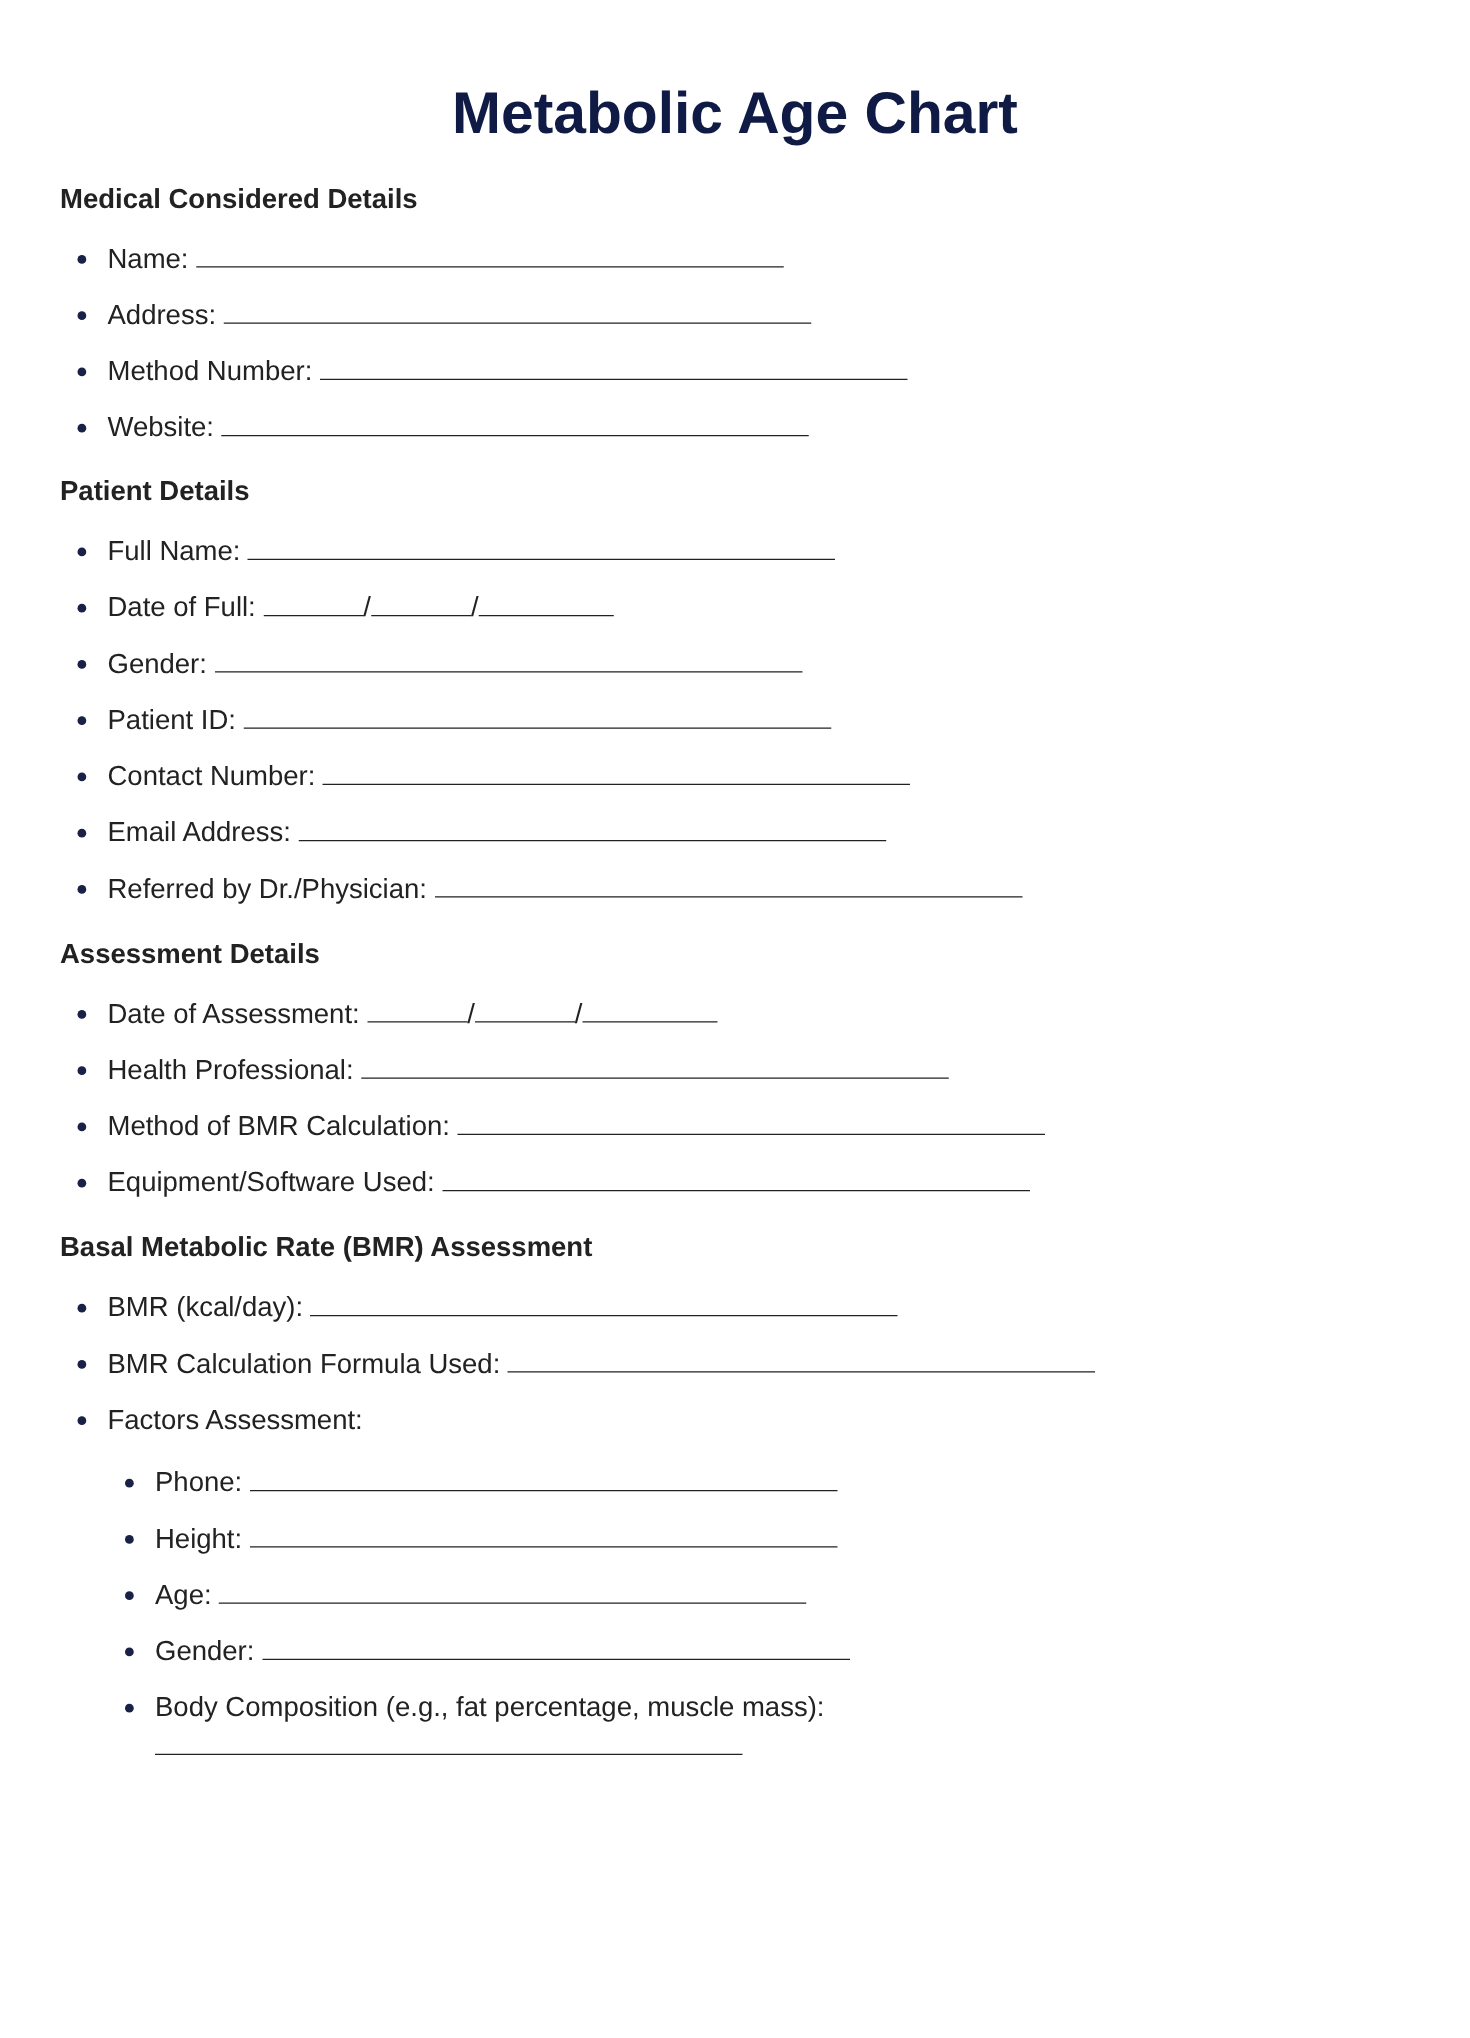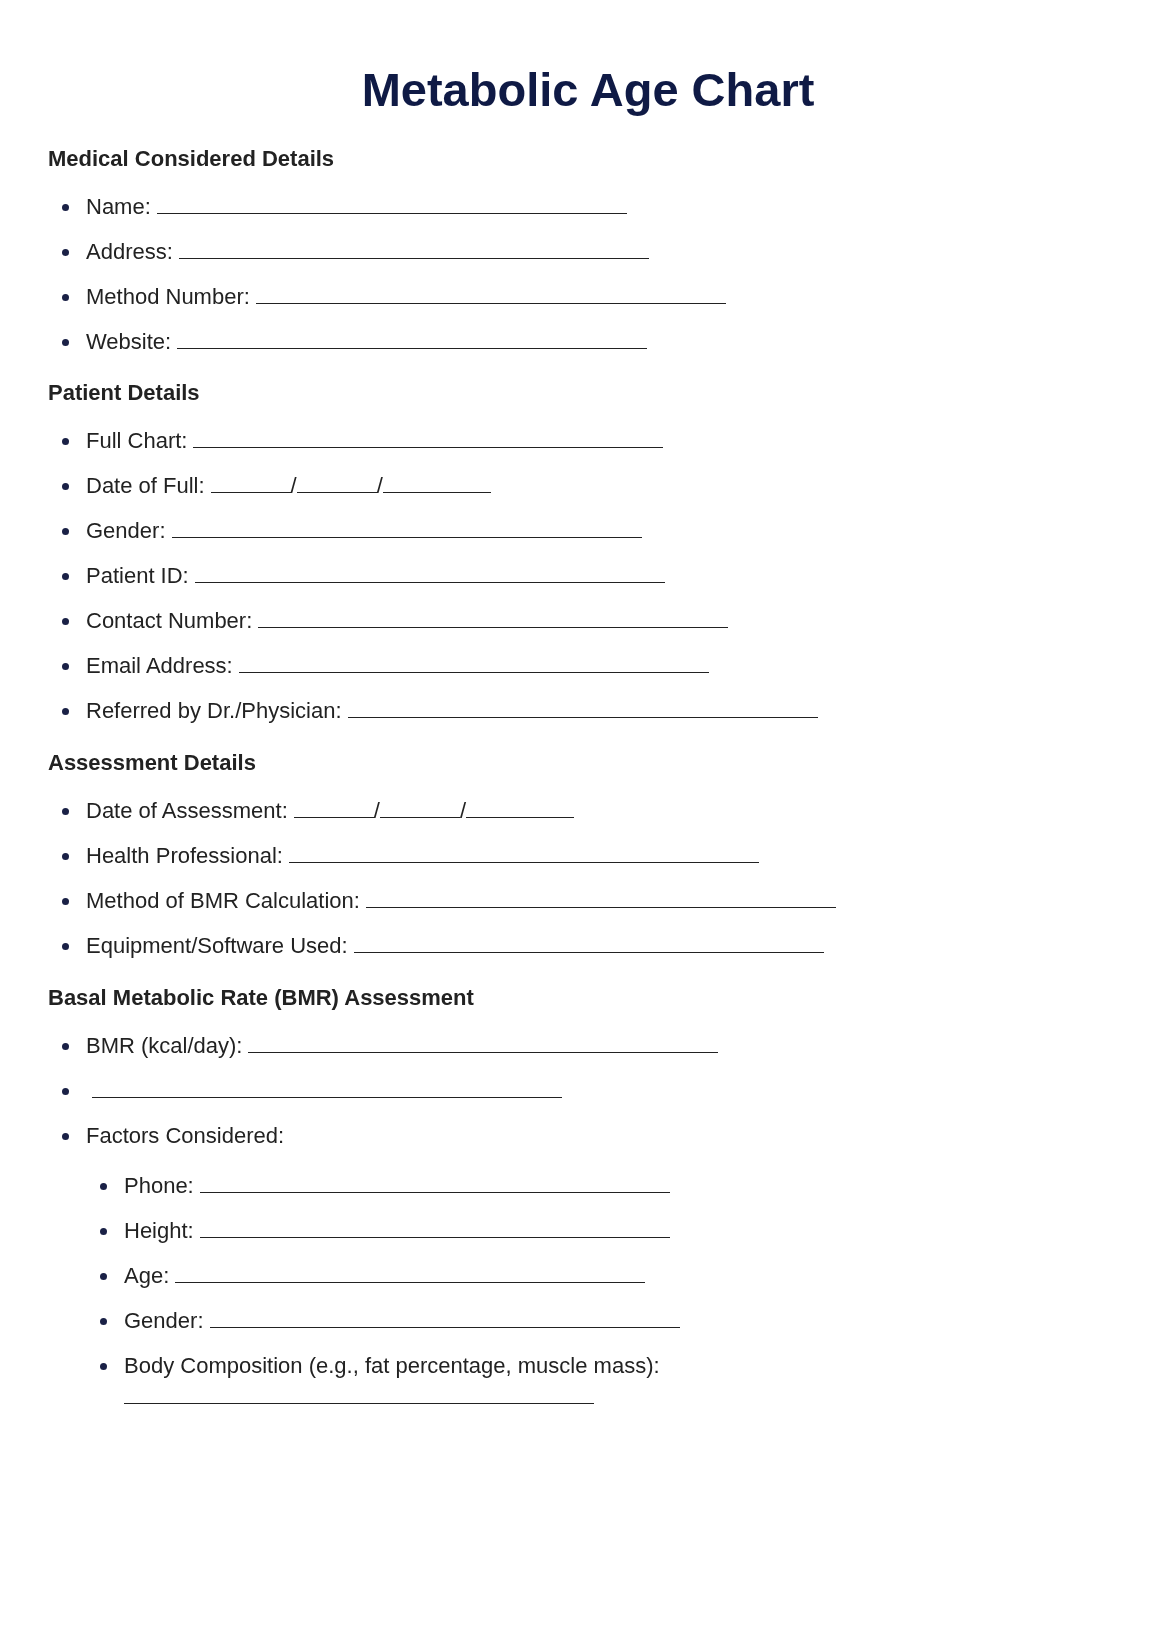--- a/index.html
+++ b/index.html
@@ -21,37 +21,37 @@
 
 <h1 class="title">Metabolic Age Chart</h1>
 
 <h2 class="section-title" style="top:146px">Medical Considered Details</h2>
 <div class="item" style="top:194px"><span class="bullet"></span><span>Name:</span><span class="blank" style="width:470px"></span></div>
 <div class="item" style="top:239px"><span class="bullet"></span><span>Address:</span><span class="blank" style="width:470px"></span></div>
 <div class="item" style="top:284px"><span class="bullet"></span><span>Method Number:</span><span class="blank" style="width:470px"></span></div>
 <div class="item" style="top:329px"><span class="bullet"></span><span>Website:</span><span class="blank" style="width:470px"></span></div>
 
 <h2 class="section-title" style="top:380px">Patient Details</h2>
-<div class="item" style="top:428px"><span class="bullet"></span><span>Full Chart:</span><span class="blank" style="width:470px"></span></div>
+<div class="item" style="top:428px"><span class="bullet"></span><span>Full Name:</span><span class="blank" style="width:470px"></span></div>
 <div class="item" style="top:473px"><span class="bullet"></span><span>Date of Full:</span><span class="blank" style="width:80px"></span><span class="slash">/</span><span class="blank inline" style="width:80px"></span><span class="slash">/</span><span class="blank inline" style="width:108px"></span></div>
 <div class="item" style="top:518px"><span class="bullet"></span><span>Gender:</span><span class="blank" style="width:470px"></span></div>
 <div class="item" style="top:563px"><span class="bullet"></span><span>Patient ID:</span><span class="blank" style="width:470px"></span></div>
 <div class="item" style="top:608px"><span class="bullet"></span><span>Contact Number:</span><span class="blank" style="width:470px"></span></div>
 <div class="item" style="top:653px"><span class="bullet"></span><span>Email Address:</span><span class="blank" style="width:470px"></span></div>
 <div class="item" style="top:698px"><span class="bullet"></span><span>Referred by Dr./Physician:</span><span class="blank" style="width:470px"></span></div>
 
 <h2 class="section-title" style="top:750px">Assessment Details</h2>
 <div class="item" style="top:798px"><span class="bullet"></span><span>Date of Assessment:</span><span class="blank" style="width:80px"></span><span class="slash">/</span><span class="blank inline" style="width:80px"></span><span class="slash">/</span><span class="blank inline" style="width:108px"></span></div>
 <div class="item" style="top:843px"><span class="bullet"></span><span>Health Professional:</span><span class="blank" style="width:470px"></span></div>
 <div class="item" style="top:888px"><span class="bullet"></span><span>Method of BMR Calculation:</span><span class="blank" style="width:470px"></span></div>
 <div class="item" style="top:933px"><span class="bullet"></span><span>Equipment/Software Used:</span><span class="blank" style="width:470px"></span></div>
 
 <h2 class="section-title" style="top:985px">Basal Metabolic Rate (BMR) Assessment</h2>
 <div class="item" style="top:1033px"><span class="bullet"></span><span>BMR (kcal/day):</span><span class="blank" style="width:470px"></span></div>
-<div class="item" style="top:1078px"><span class="bullet"></span><span class="blank" style="width:470px"></span></div>
-<div class="item" style="top:1123px"><span class="bullet"></span><span>Factors Considered:</span></div>
+<div class="item" style="top:1078px"><span class="bullet"></span><span>BMR Calculation Formula Used:</span><span class="blank" style="width:470px"></span></div>
+<div class="item" style="top:1123px"><span class="bullet"></span><span>Factors Assessment:</span></div>
 
 <div class="item sub" style="top:1173px"><span class="bullet"></span><span>Phone:</span><span class="blank" style="width:470px"></span></div>
 <div class="item sub" style="top:1218px"><span class="bullet"></span><span>Height:</span><span class="blank" style="width:470px"></span></div>
 <div class="item sub" style="top:1263px"><span class="bullet"></span><span>Age:</span><span class="blank" style="width:470px"></span></div>
 <div class="item sub" style="top:1308px"><span class="bullet"></span><span>Gender:</span><span class="blank" style="width:470px"></span></div>
 <div class="item sub" style="top:1353px"><span class="bullet"></span><span>Body Composition (e.g., fat percentage, muscle mass):</span></div>
 <div class="cont-line" style="top:1403px"></div>
 
 </body></html>

